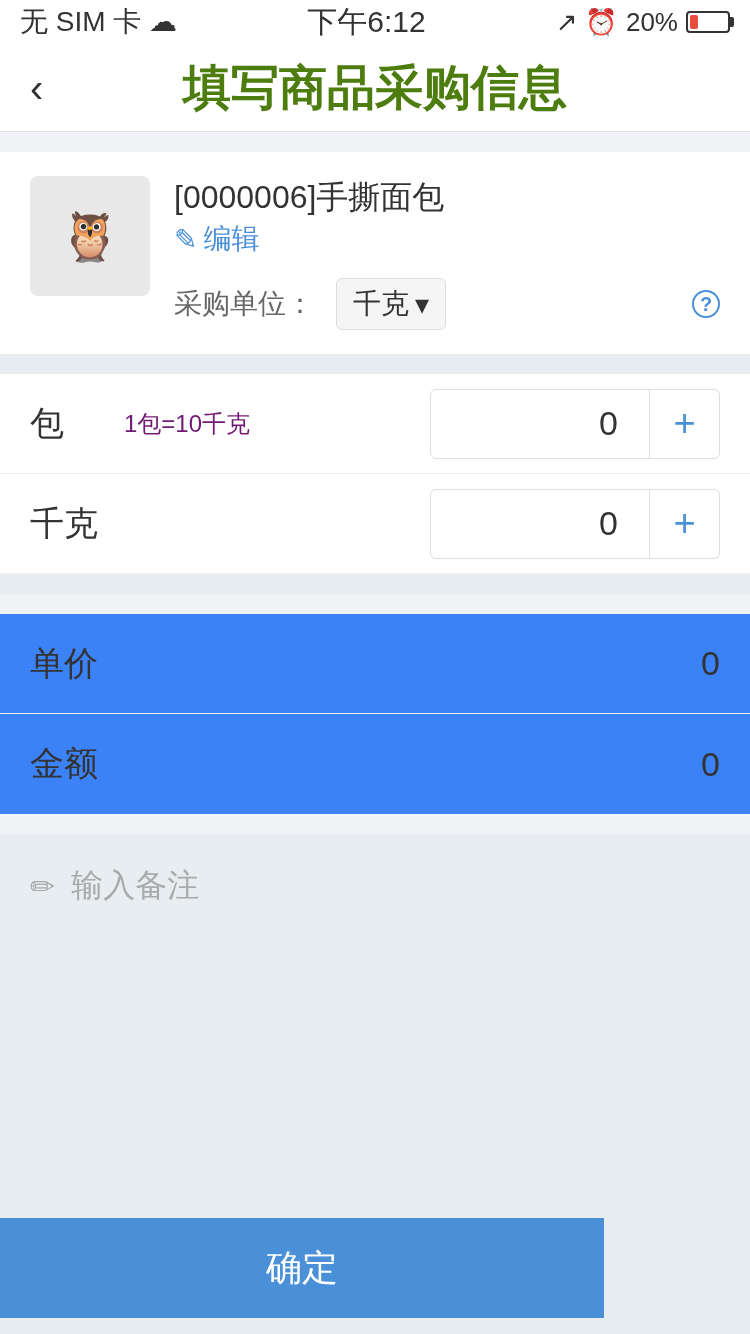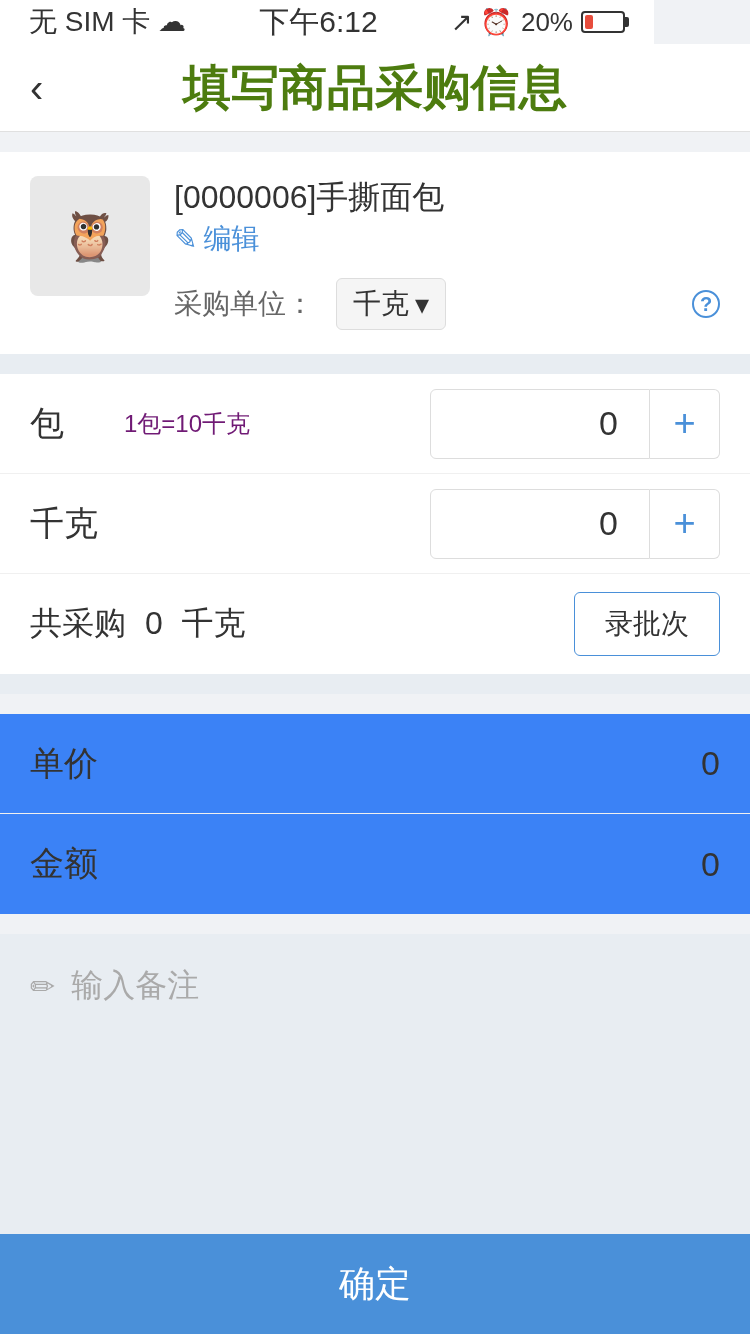--- a/index.html
+++ b/index.html
@@ -9,27 +9,27 @@
       min-height: 1334px;
       font-family: -apple-system, "PingFang SC", "Helvetica Neue", Arial, sans-serif;
       background: #f0f2f5;
       font-size: 32px;
       color: #333;
       position: relative;
     }
 
     
     .status-bar {
-      width: 654px;
+      width: 750px;
       height: 44px;
       background: #fff;
       display: flex;
       align-items: center;
       justify-content: space-between;
-      padding: 0 29px;
+      padding: 0 20px;
       font-size: 28px;
       font-weight: 500;
     }
     .status-left { display: flex; align-items: center; gap: 10px; }
     .status-center { font-size: 30px; font-weight: 400; }
     .status-right { display: flex; align-items: center; gap: 8px; font-size: 26px; }
     .battery-icon {
       display: inline-block;
       width: 44px;
       height: 22px;
@@ -285,23 +285,23 @@
       color: #aaa;
     }
     .remark-placeholder {
       font-size: 32px;
       color: #aaa;
     }
 
     
     .confirm-btn-wrap {
       position: fixed;
-      bottom: 0;
+      bottom: 16px;
       left: 0;
-      width: 750px;
+      width: 604px;
       height: 100px;
       background: #4a90d9;
       display: flex;
       align-items: center;
       justify-content: center;
       cursor: pointer;
     }
     .confirm-btn-text {
       font-size: 36px;
       color: #fff;
@@ -377,28 +377,20 @@
     <span class="input-row-label">千克</span>
     <span class="input-row-sub"></span>
     <div class="input-row-right">
       <input class="qty-input" type="number" value="0" style="">
       <div class="plus-btn">
         <span>+</span>
       </div>
     </div>
   </div>
 
-  <div class="summary-row">
-    <div>
-      <span>共采购</span>
-      <span style="margin:0 10px;">0</span>
-      <span>千克</span>
-    </div>
-    <button class="batch-btn">录批次</button>
-  </div>
 </div>
 
 <div class="section-divider"></div>
 
 <div class="price-section">
   <div class="price-row">
     <span class="price-row-label">单价</span>
     <span class="price-row-value">0</span>
   </div>
   <div class="price-row">

